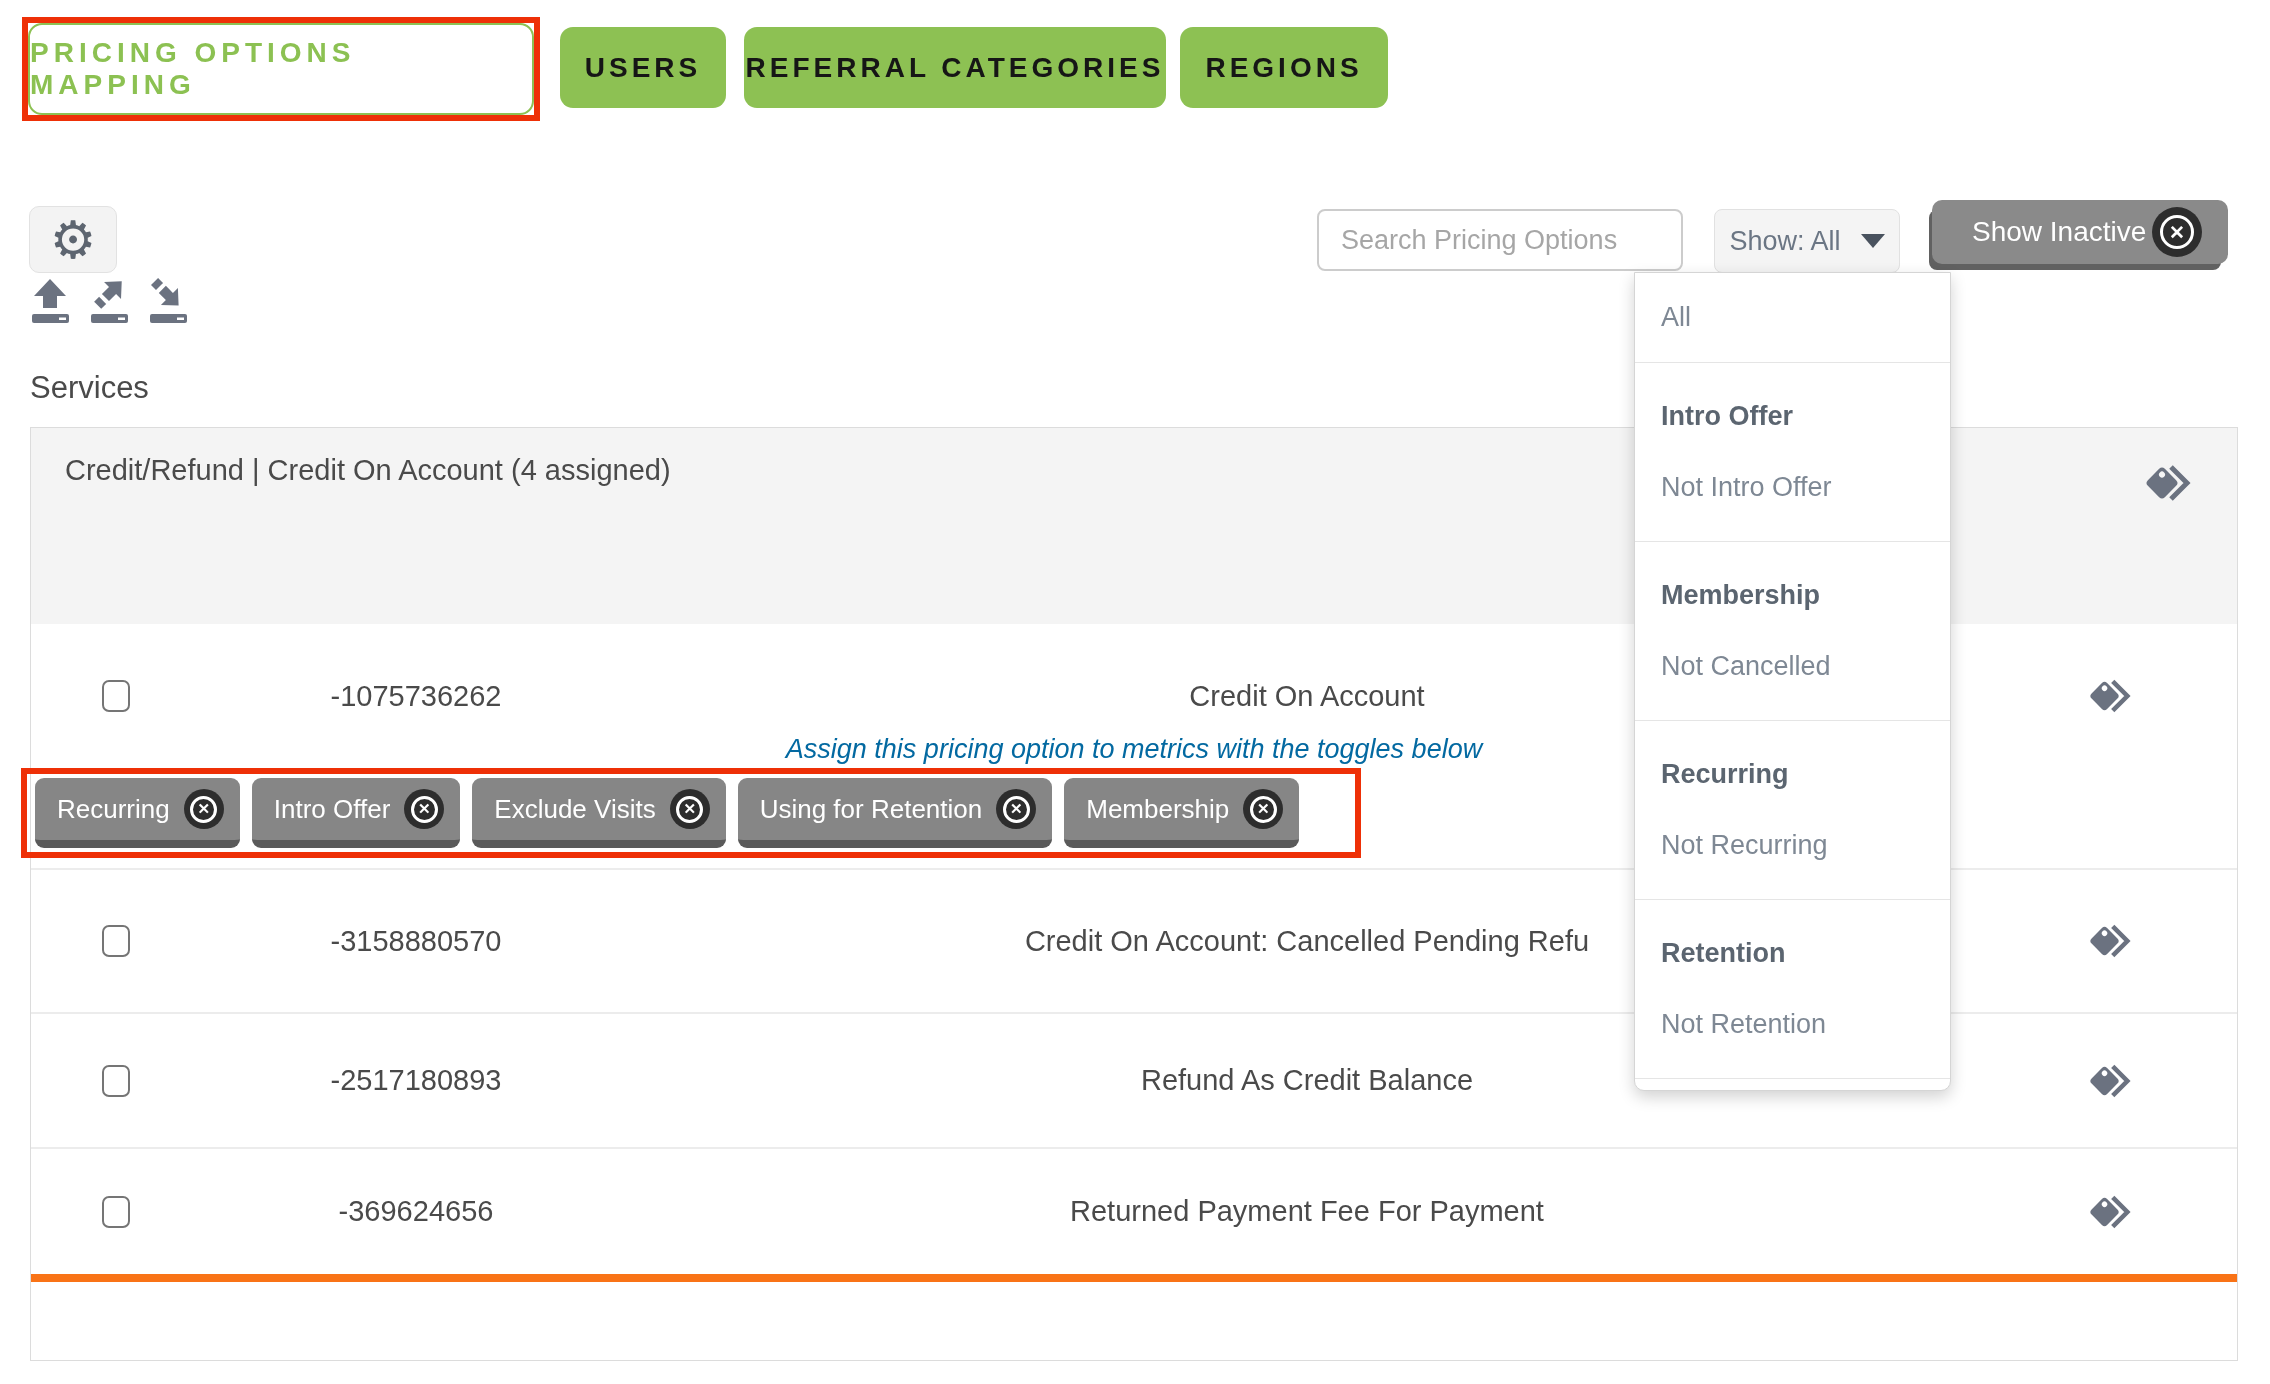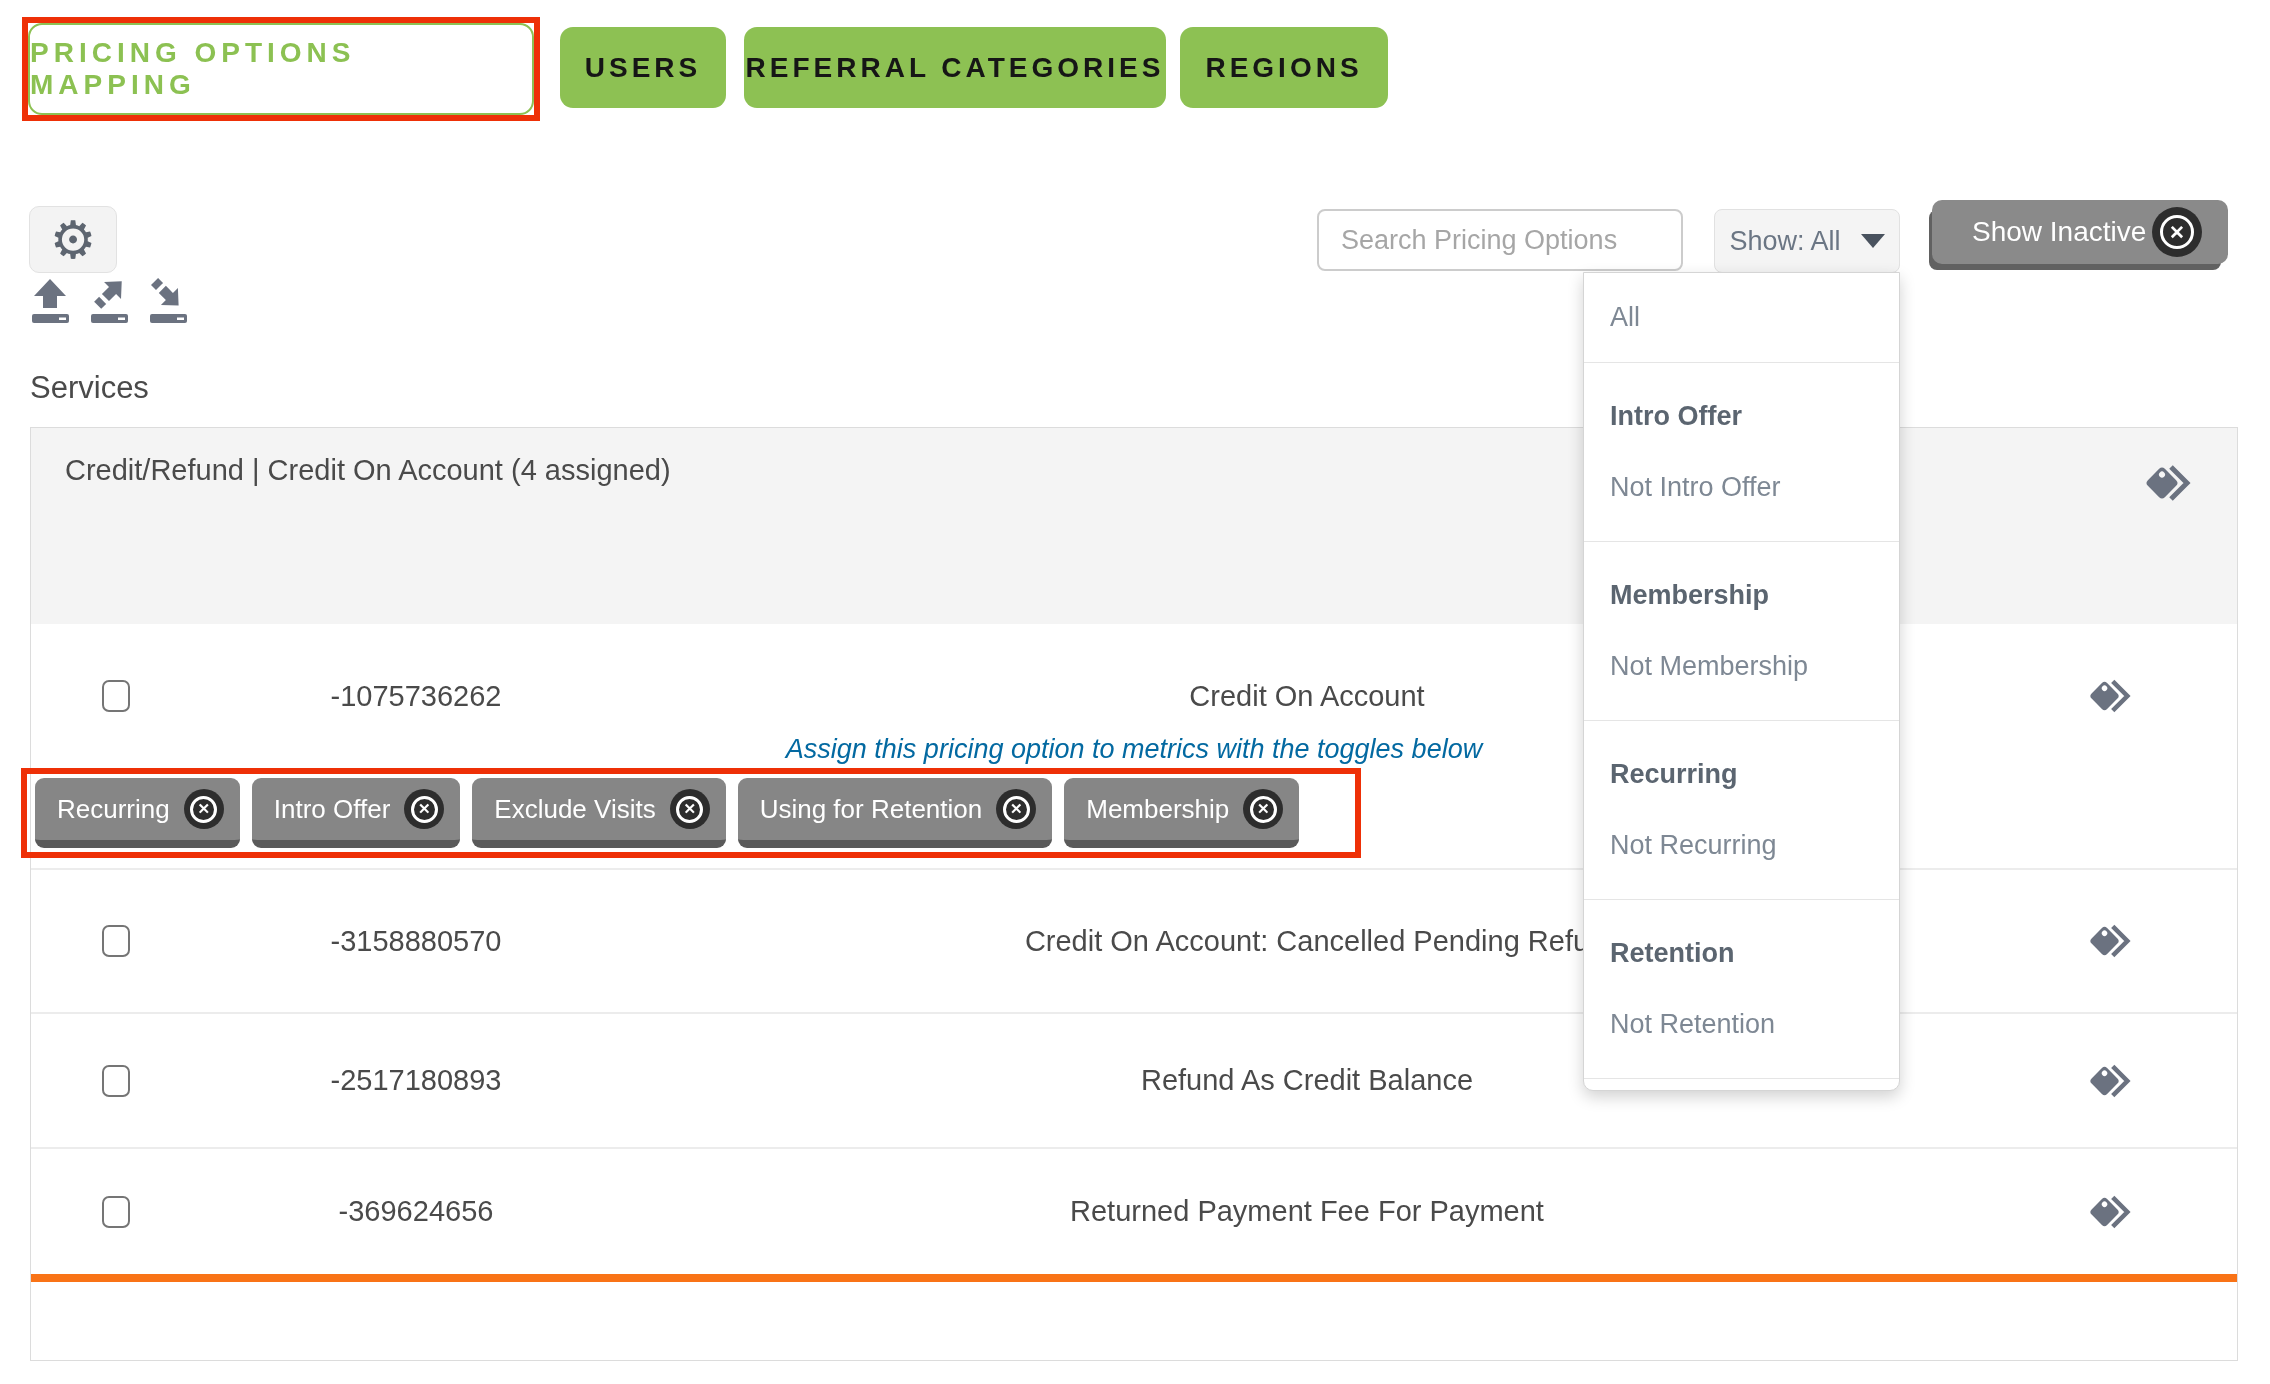--- a/index.html
+++ b/index.html
@@ -144,21 +144,21 @@
   .chip {
     height: 70px; background: #868686;
     border-bottom: 8px solid #5a5a5a; border-radius: 9px;
     display: flex; align-items: center; gap: 14px;
     padding: 0 16px 0 22px;
     color: #ffffff; font-size: 26px; white-space: nowrap; cursor: pointer;
   }
 
   
   .filter-menu {
-    position: absolute; left: 1583px; top: 272px; width: 317px;
+    position: absolute; left: 1634px; top: 272px; width: 317px;
     background: #ffffff; border: 1px solid #d5d5d5;
     border-radius: 0 0 10px 10px;
     box-shadow: 0 6px 16px rgba(0,0,0,0.18);
     z-index: 20;
   }
   .menu-group { padding: 18px 0; border-top: 1px solid #e5e5e5; }
   .menu-group.first { border-top: none; padding: 9px 0; }
   .menu-item {
     height: 71px; line-height: 71px; padding-left: 26px;
     font-size: 27px; color: #7e8894; cursor: pointer; white-space: nowrap;
@@ -334,21 +334,21 @@
 <div class="filter-menu">
   <div class="menu-group first">
     <div class="menu-item">All</div>
   </div>
   <div class="menu-group">
     <div class="menu-item bold">Intro Offer</div>
     <div class="menu-item">Not Intro Offer</div>
   </div>
   <div class="menu-group">
     <div class="menu-item bold">Membership</div>
-    <div class="menu-item">Not Membership</div>
+    <div class="menu-item">Not Cancelled</div>
   </div>
   <div class="menu-group">
     <div class="menu-item bold">Recurring</div>
     <div class="menu-item">Not Recurring</div>
   </div>
   <div class="menu-group">
     <div class="menu-item bold">Retention</div>
     <div class="menu-item">Not Retention</div>
   </div>
   <div class="menu-footer"></div>

